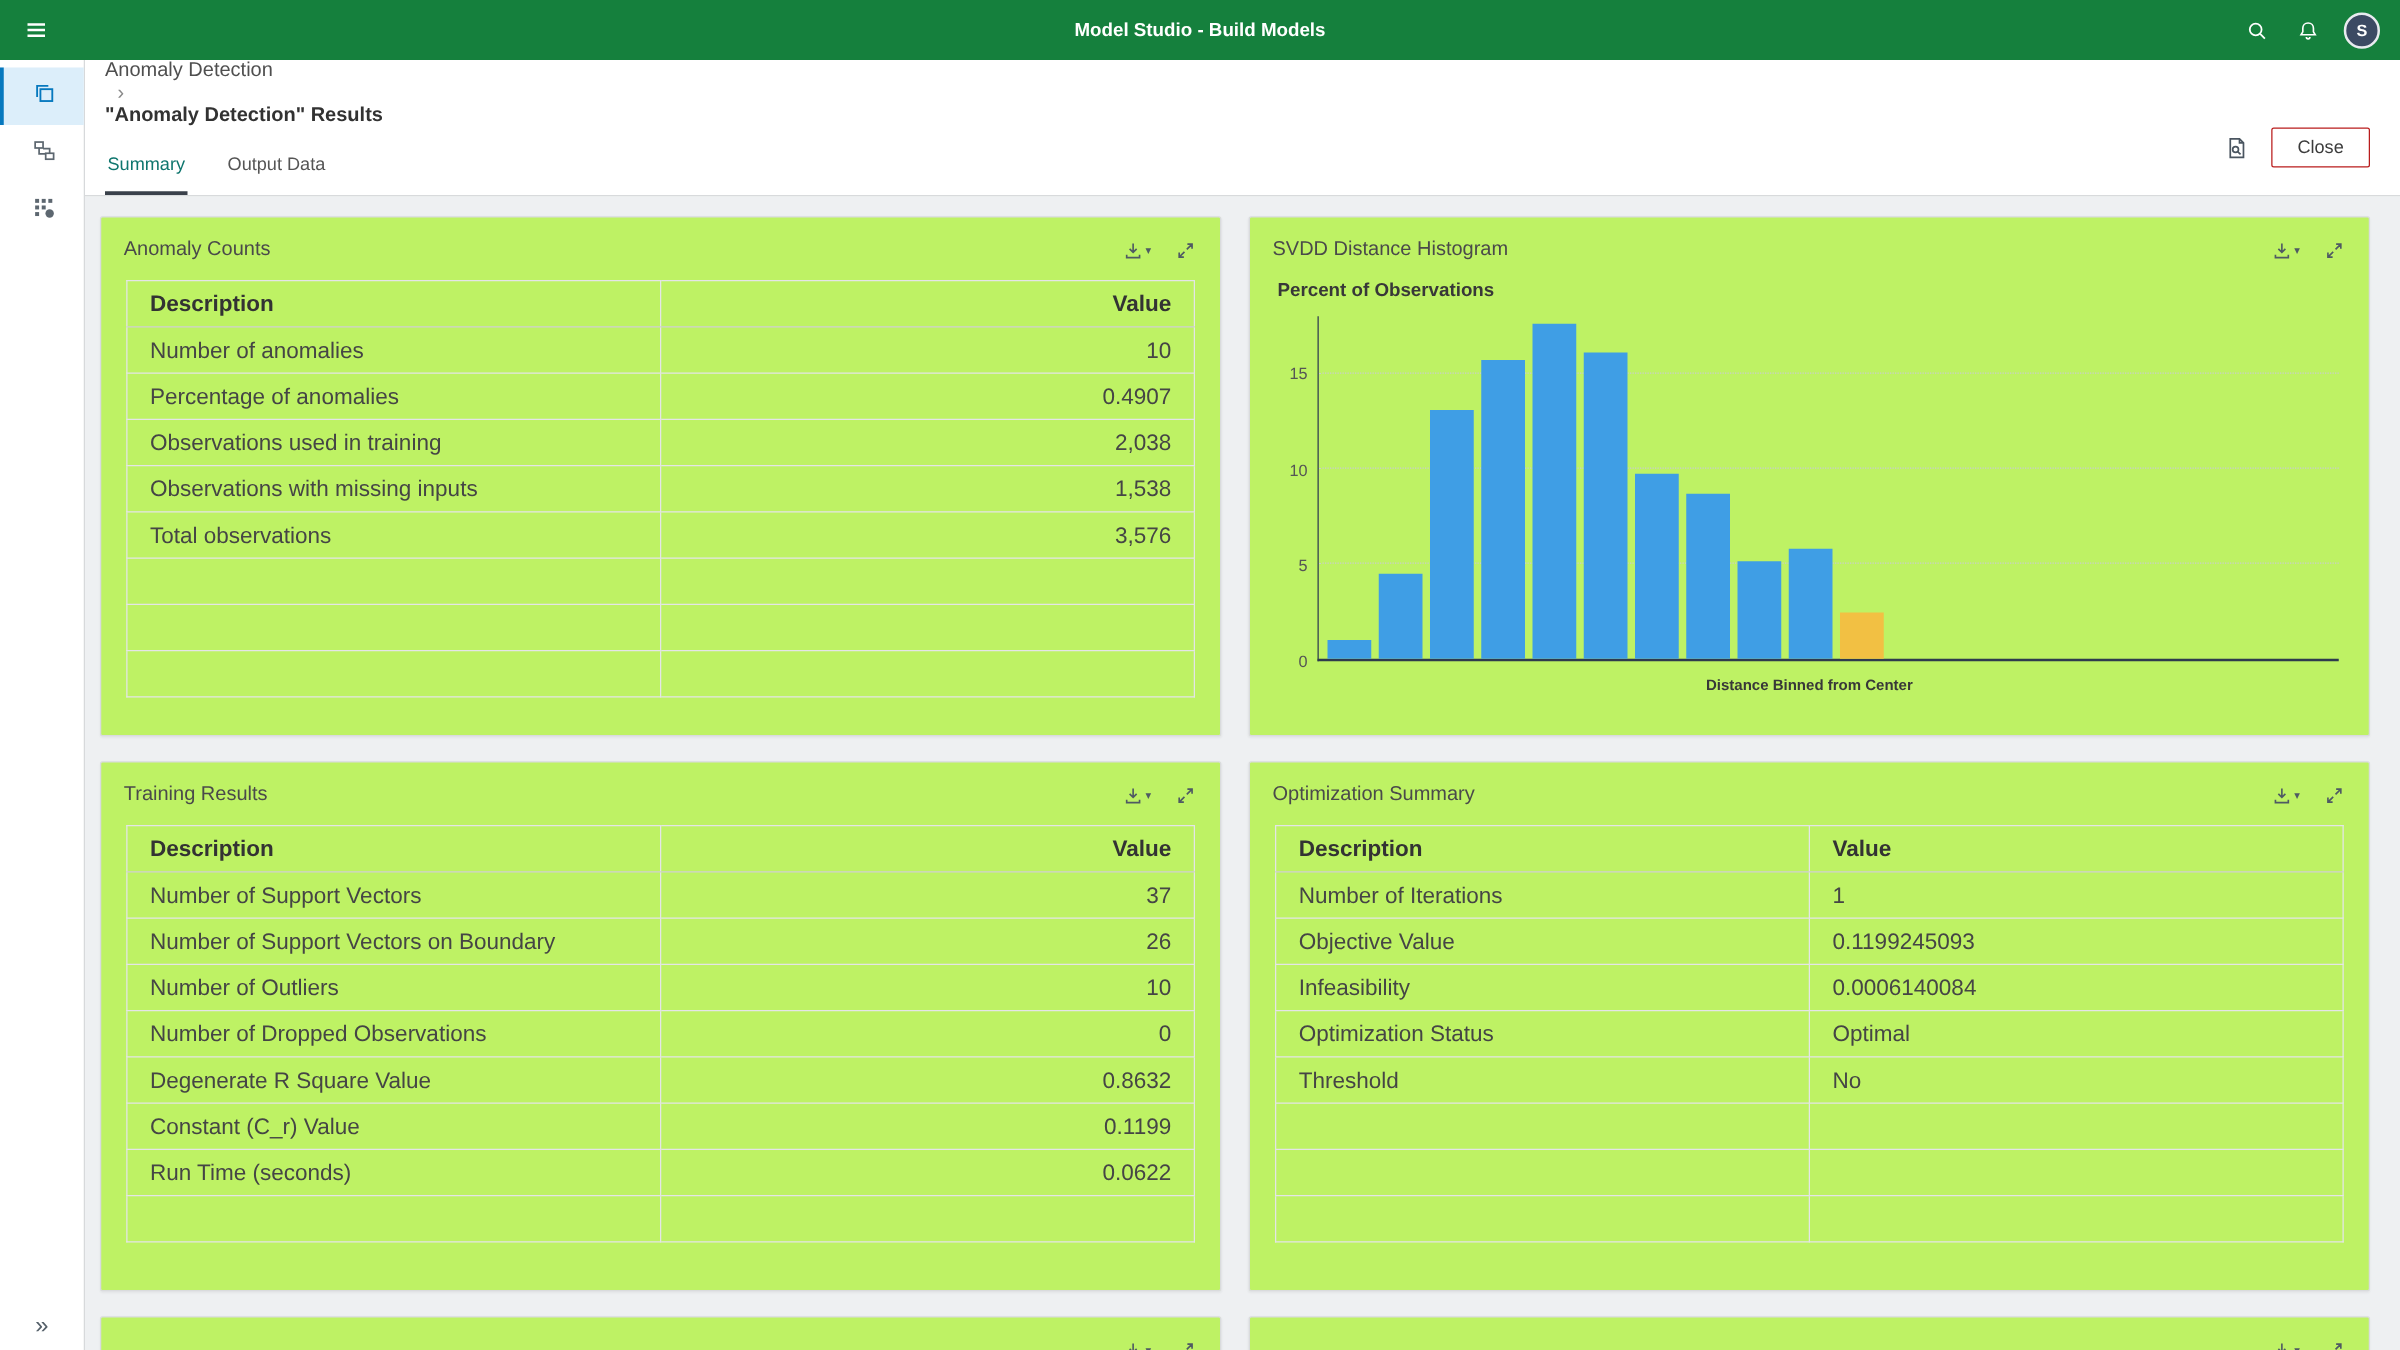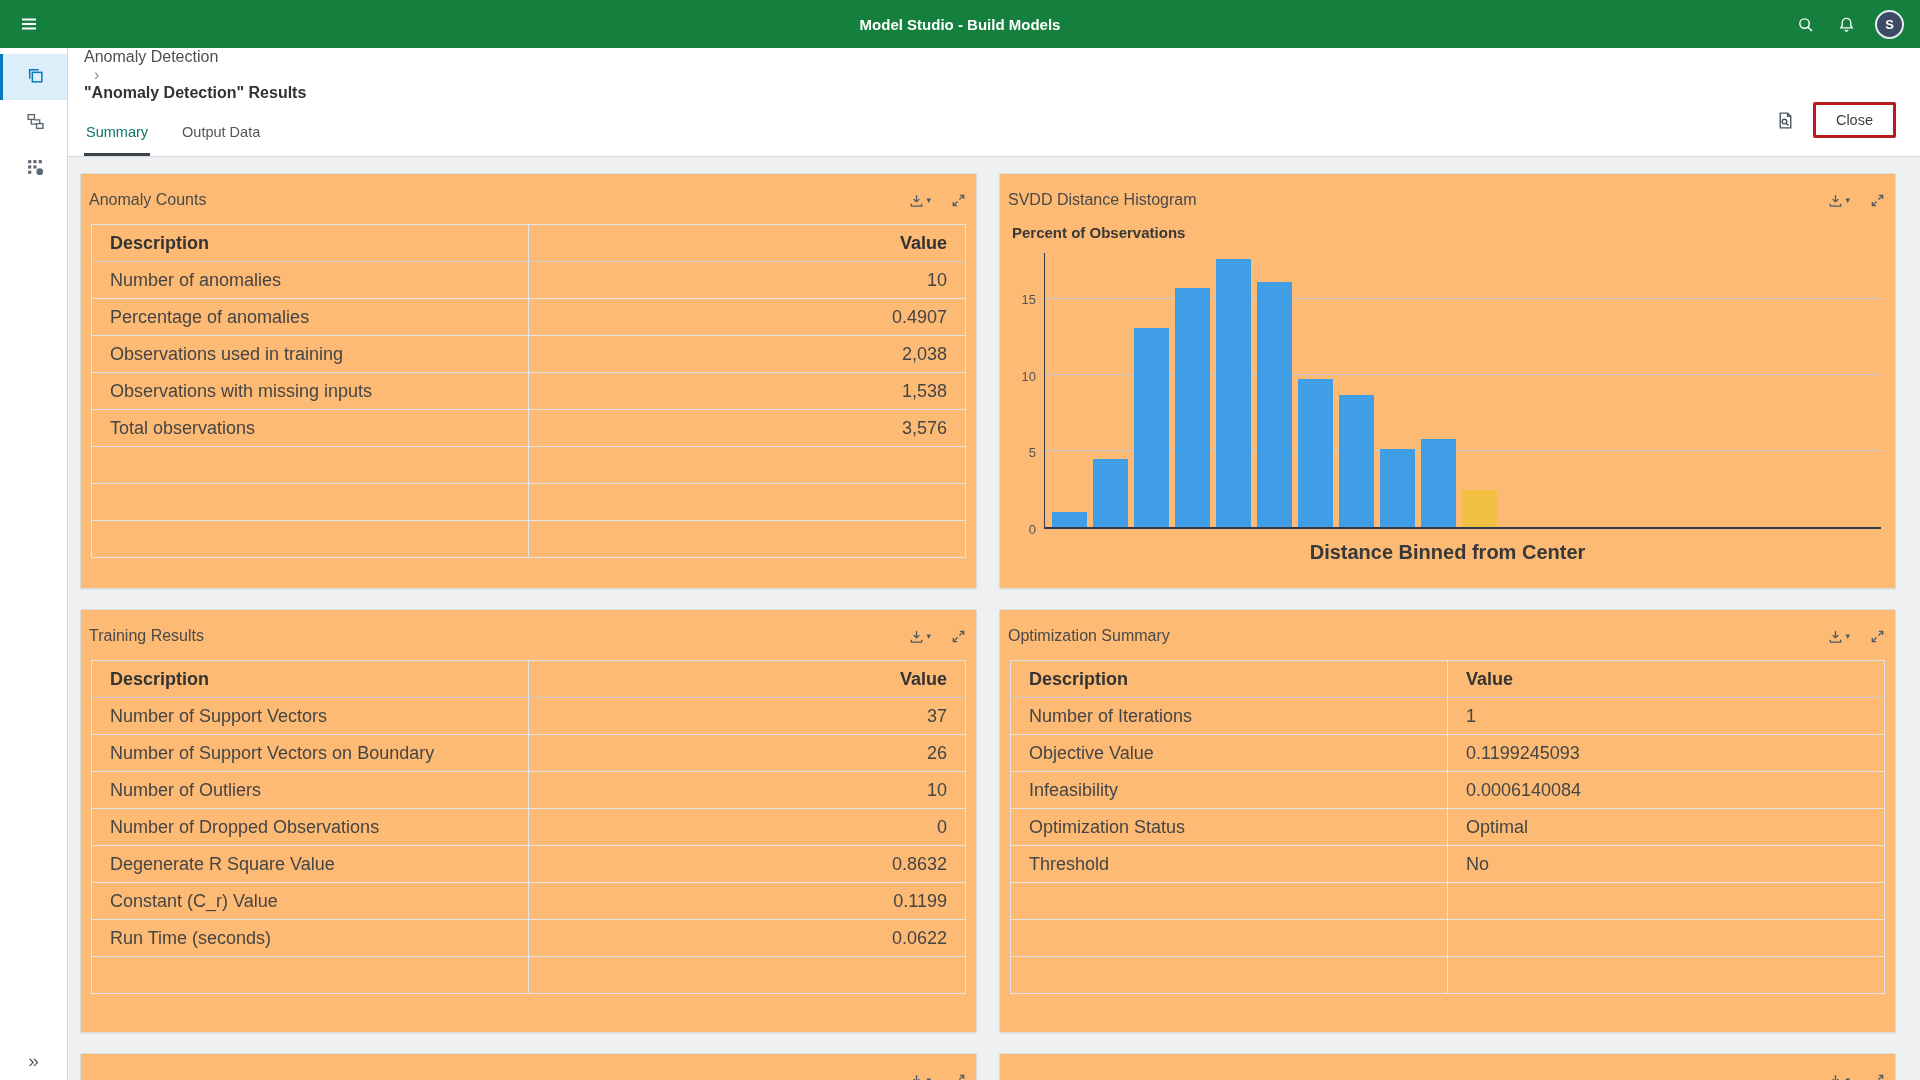--- a/index.html
+++ b/index.html
@@ -31,32 +31,32 @@
   main { flex:1; display:flex; flex-direction:column; min-width:0; }
 
   
   .page-top { background:#fff; border-bottom:1px solid #d8dadc; }
   .crumb-row { height:62px; display:flex; align-items:flex-start; padding:0 24px 0 16px;flex-direction:column; }
   .crumb-parent { font-size:16px; color:#4f4f4f; cursor:pointer; }
   .crumb-sep { color:#8a8a8a; font-size:16px; margin:0 10px; }
   .crumb-current { font-size:16px; color:#323232; font-weight:bold; }
   .crumb-actions { margin-left:auto; display:flex; align-items:center; gap:16px; }
   .close-btn { font-size:14.5px; color:#3c3c3c; background:#fff;
-               border:3px solid #b91c1c; border-radius:2px; padding:7px 20px; cursor:pointer; }
+               border:1px solid #b91c1c; border-radius:2px; padding:7px 20px; cursor:pointer; }
   .tabs { display:flex; padding:0 16px; gap:30px; height:46px; }
   .tab { display:flex; align-items:center; font-size:14.5px; color:#555;
          cursor:pointer; border-bottom:3px solid transparent; padding:0 2px; }
   .tab.active { color:#0f766e; border-bottom-color:#3a414b; }
 
   
   .content { flex:1; overflow:hidden; padding:16px 24px 0 12px;
              display:grid; grid-template-columns:1fr 1fr;
              grid-template-rows:416px 424px 180px; gap:20px 22px; }
-  .panel { background:#fdba74; border:1px solid #d9dbdd; border-radius:2px;
-           box-shadow:0 1px 2px rgba(0,0,0,.05); padding:14px 8px; overflow:hidden; }
+  .panel { background:#bef264; border:1px solid #d9dbdd; border-radius:2px;
+           box-shadow:0 1px 2px rgba(0,0,0,.05); padding:14px 18px; overflow:hidden; }
   .panel-head { display:flex; align-items:center; height:24px; }
   .panel-title { font-size:16px; font-weight:normal; color:#4a4a4a; }
   .panel-actions { margin-left:auto; display:flex; align-items:center; gap:16px; }
   .icon-btn { background:none; border:none; cursor:pointer; display:flex;
               align-items:center; padding:2px; color:#4f5a63; }
   .caret { font-size:9px; color:#4f5a63; margin-left:2px; }
 
   
   table.results { width:calc(100% - 4px); margin:12px 2px 0; border-collapse:collapse;
                   font-size:18px; color:#454545; table-layout:fixed; }
@@ -71,21 +71,21 @@
   .chart-axis-title { font-weight:bold; color:#383838; font-size:15px; margin:12px 0 12px 4px; }
   .chart-body { display:flex; align-items:stretch; }
   .yticks { position:relative; width:36px; flex:0 0 36px; }
   .ytick { position:absolute; right:8px; transform:translateY(50%); font-size:13px; color:#555; }
   .plot { position:relative; flex:1; height:276px; margin-right:6px;
           border-left:1px solid #2e3b4e; border-bottom:2px solid #2e3b4e; }
   .gridline { position:absolute; left:0; right:0; border-top:1px dotted #c9cccf; }
   .bars { position:absolute; left:7px; bottom:0; top:0; display:flex;
           align-items:flex-end; gap:6px; }
   .bar { width:35px; flex:0 0 35px; }
-  .xlabel { text-align:center; font-weight:bold; color:#383838; font-size:20px; margin-top:12px; }
+  .xlabel { text-align:center; font-weight:bold; color:#383838; font-size:12px; margin-top:12px; }
 </style>
 </head>
 <body>
 
 <header class="header">
   <button class="icon-plain">
     <svg viewBox="0 0 18 18" width="18" height="18" stroke="#fff" stroke-width="2" fill="none">
       <path d="M2 4.5h14M2 9h14M2 13.5h14"></path>
     </svg>
   </button>

